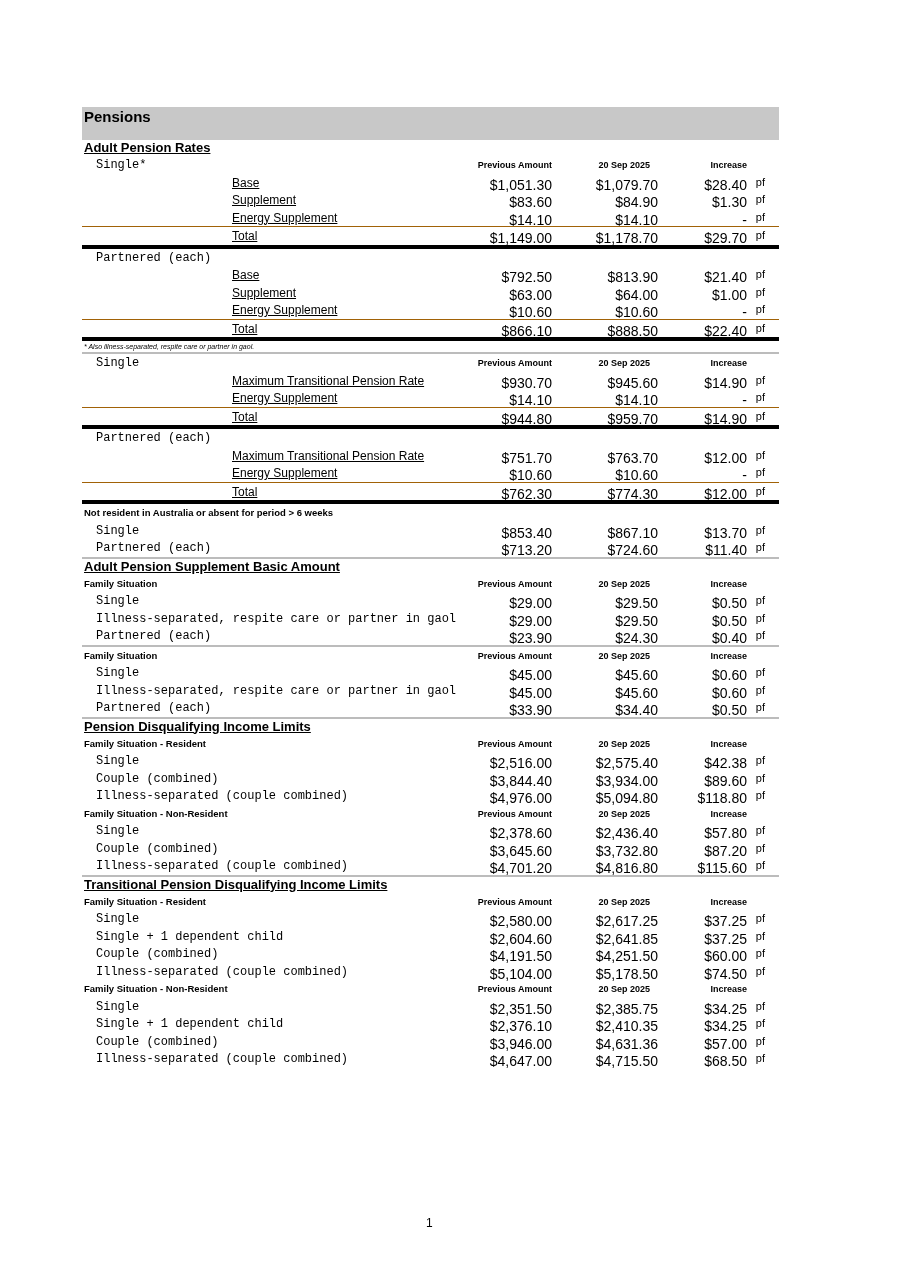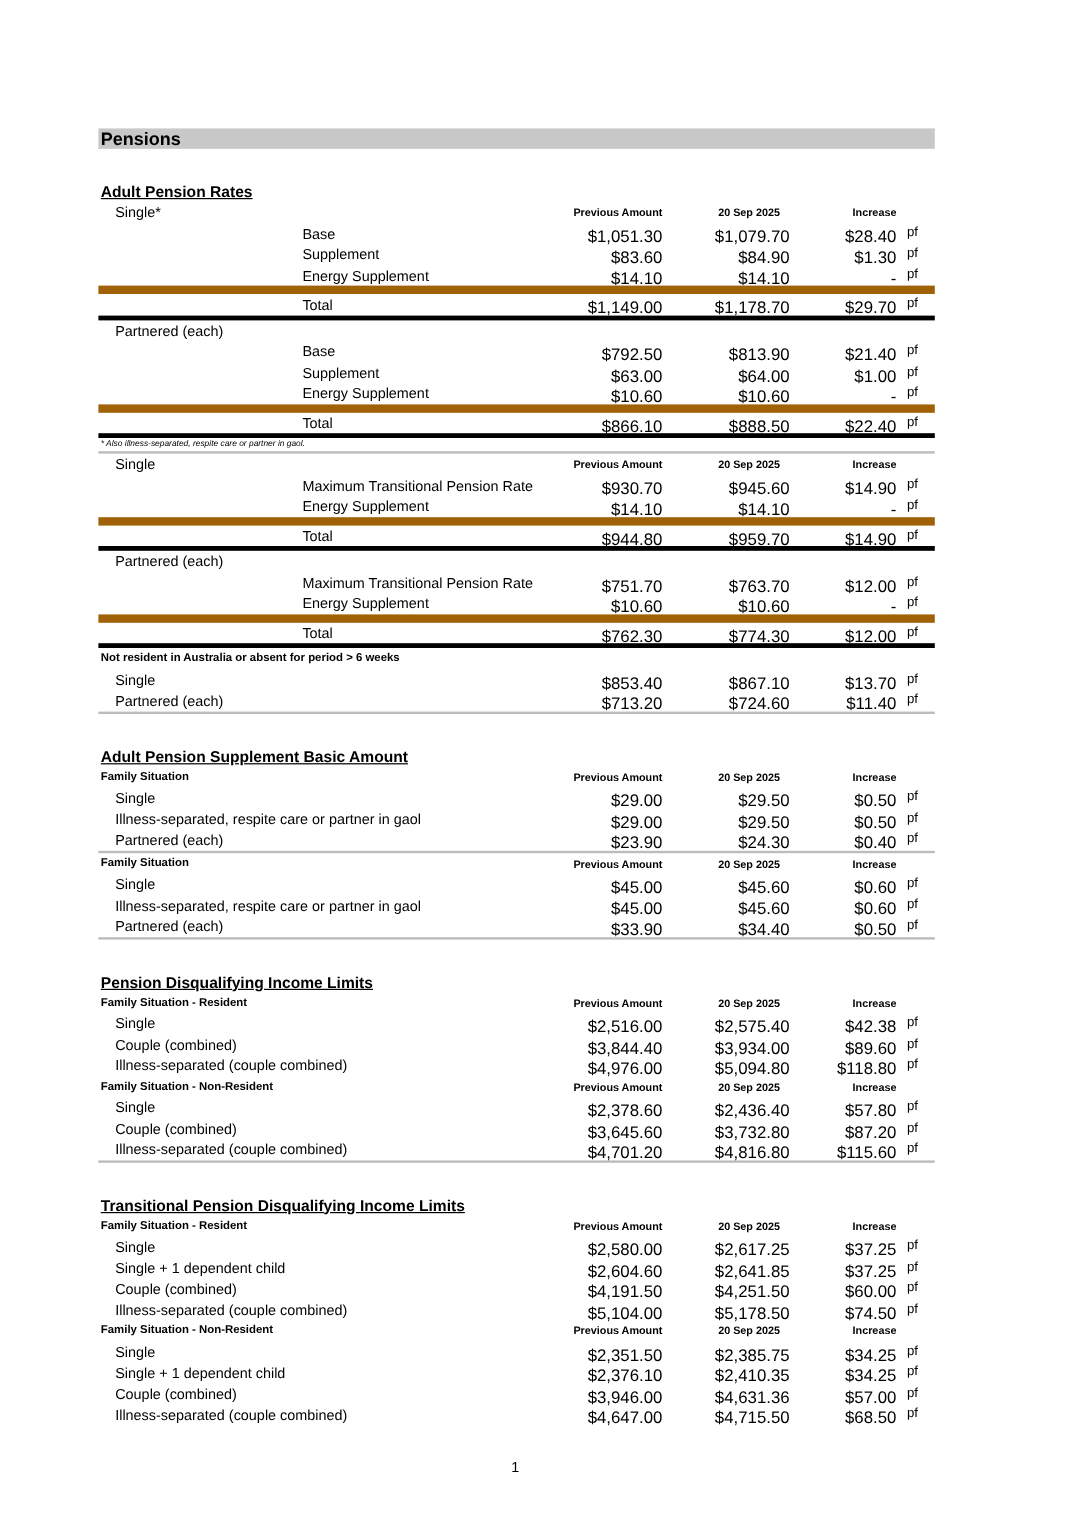--- a/index.html
+++ b/index.html
@@ -1,34 +1,34 @@
 <!DOCTYPE html>
 <html><head>
 <meta charset="utf-8">
 <style>
   html, body { margin:0; padding:0; background:#fff; }
   body { width:903px; height:1278px; position:relative; font-family:"Liberation Sans", sans-serif; color:#000; }
   .page { position:absolute; left:82px; top:107px; width:697px; }
-  .banner { background:#c8c8c8; height:17px; font-weight:bold; font-size:15px; line-height:19px; padding-left:2px; }
-  .sec-title { font-weight:bold; font-size:13px; text-decoration:underline; height:16px; line-height:16px; padding-left:2px;margin-top:28px; }
+  .banner { background:#c8c8c8; height:33px; font-weight:bold; font-size:15px; line-height:19px; padding-left:2px; }
+  .sec-title { font-weight:bold; font-size:13px; text-decoration:underline; height:16px; line-height:16px; padding-left:2px; }
   .row { position:relative; height:17.5px; font-size:12px; }
   .row .lbl { position:absolute; top:2px; white-space:nowrap; }
-  .row .lbl.i1 { left:14px; }
-  .row .lbl.i2 { left:170px; }
+  .row .lbl.i1 { left:14px;font-family:Liberation Mono, monospace; }
+  .row .lbl.i2 { left:150px;text-decoration:underline; }
   .row .lbl.b { left:2px; font-weight:bold; font-size:9.5px; top:3px; }
   .row .v { position:absolute; top:3px; text-align:right; font-size:14px; white-space:nowrap; }
   .row .v.p { right:227px; }
   .row .v.n { right:121px; }
   .row .v.i { right:32px; }
   .row .pf { position:absolute; right:14px; top:2px; font-size:11px; }
   .row .h { position:absolute; top:4px; font-size:9px; font-weight:bold; text-align:right; white-space:nowrap; }
   .row .h.p { right:227px; }
   .row .h.n { right:129px; }
   .row .h.i { right:32px; }
-  .total { border-top:7px solid #a16207; }
+  .total { border-top:1px solid #a16207; }
   .thick { border-bottom:4px solid #000; }
   .gray { border-bottom:2px solid #bcbcbc; }
   .foot { font-size:7px; font-style:italic; height:11px; line-height:11px; padding-left:2px; }
   .pagenum { position:absolute; left:426px; top:1216px; font-size:12px; }
 </style>
 </head>
 <body>
 
 <div class="page" id="page">
     <div class="banner">Pensions</div>

